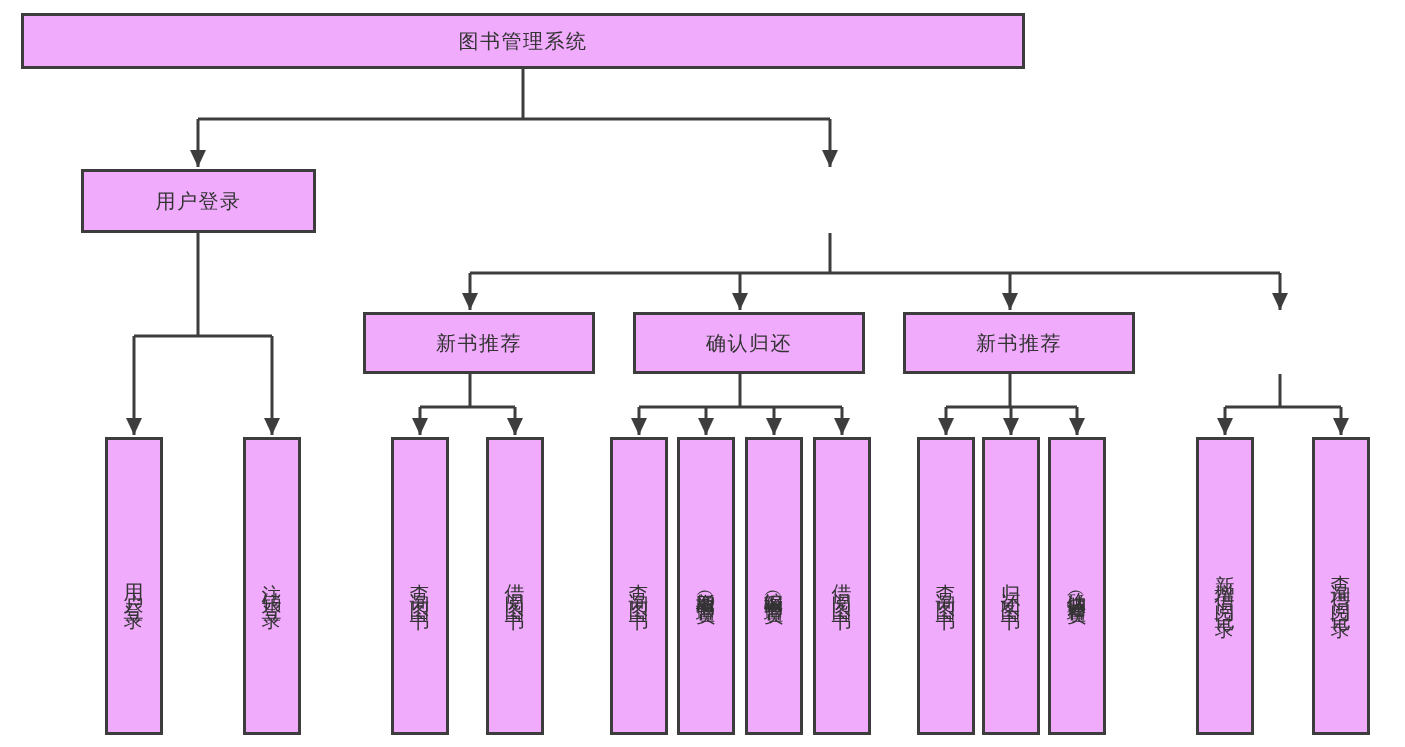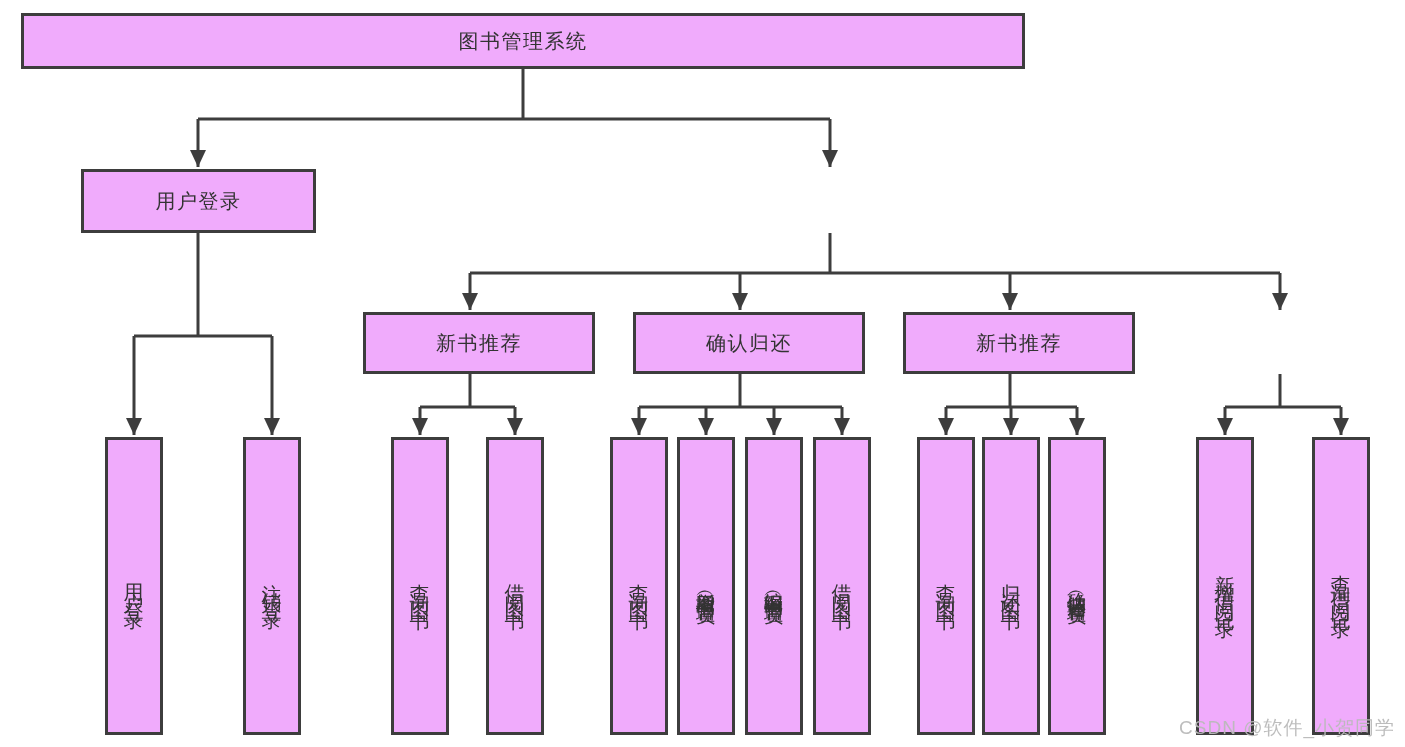--- a/index.html
+++ b/index.html
@@ -170,15 +170,14 @@
     <span>确认归还（管理员）</span>
   </div>
 
   <div class="box leaf" style="left:1196px">
     <span>新增借阅记录</span>
   </div>
   <div class="box leaf" style="left:1312px">
     <span>查询借阅记录</span>
   </div>
 
-  <div class="watermark">CSDN @软件_小贺同学</div>
 
 </div>
 
 </body></html>

